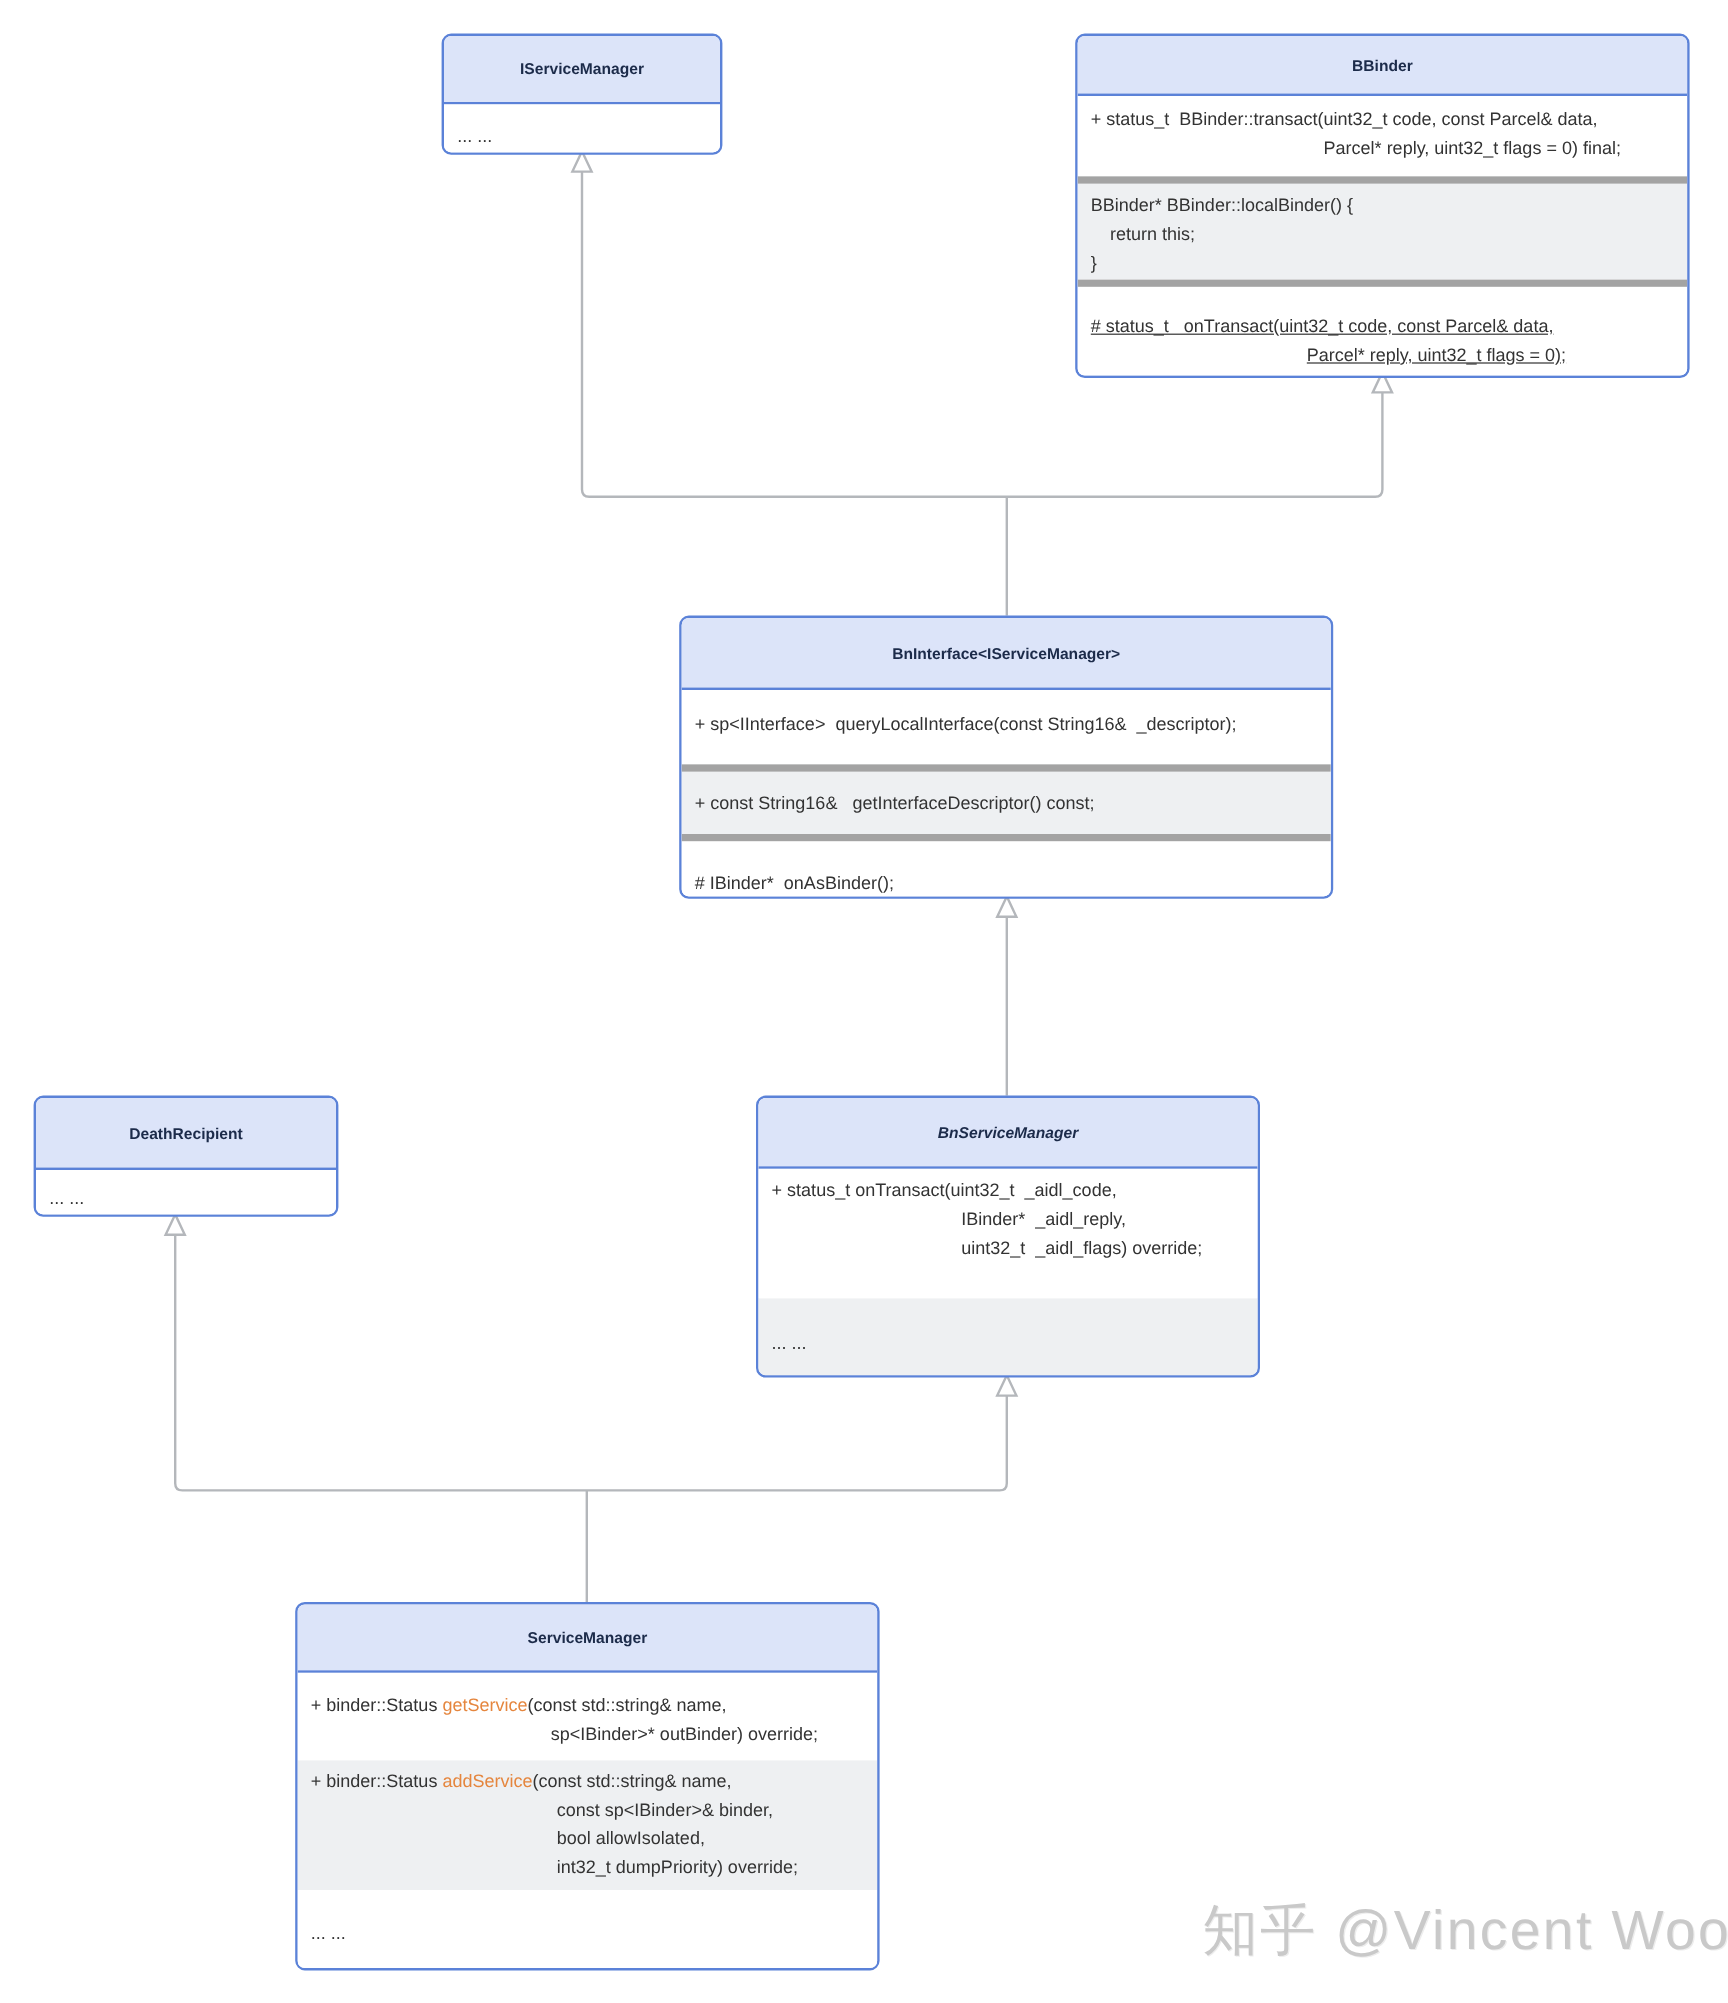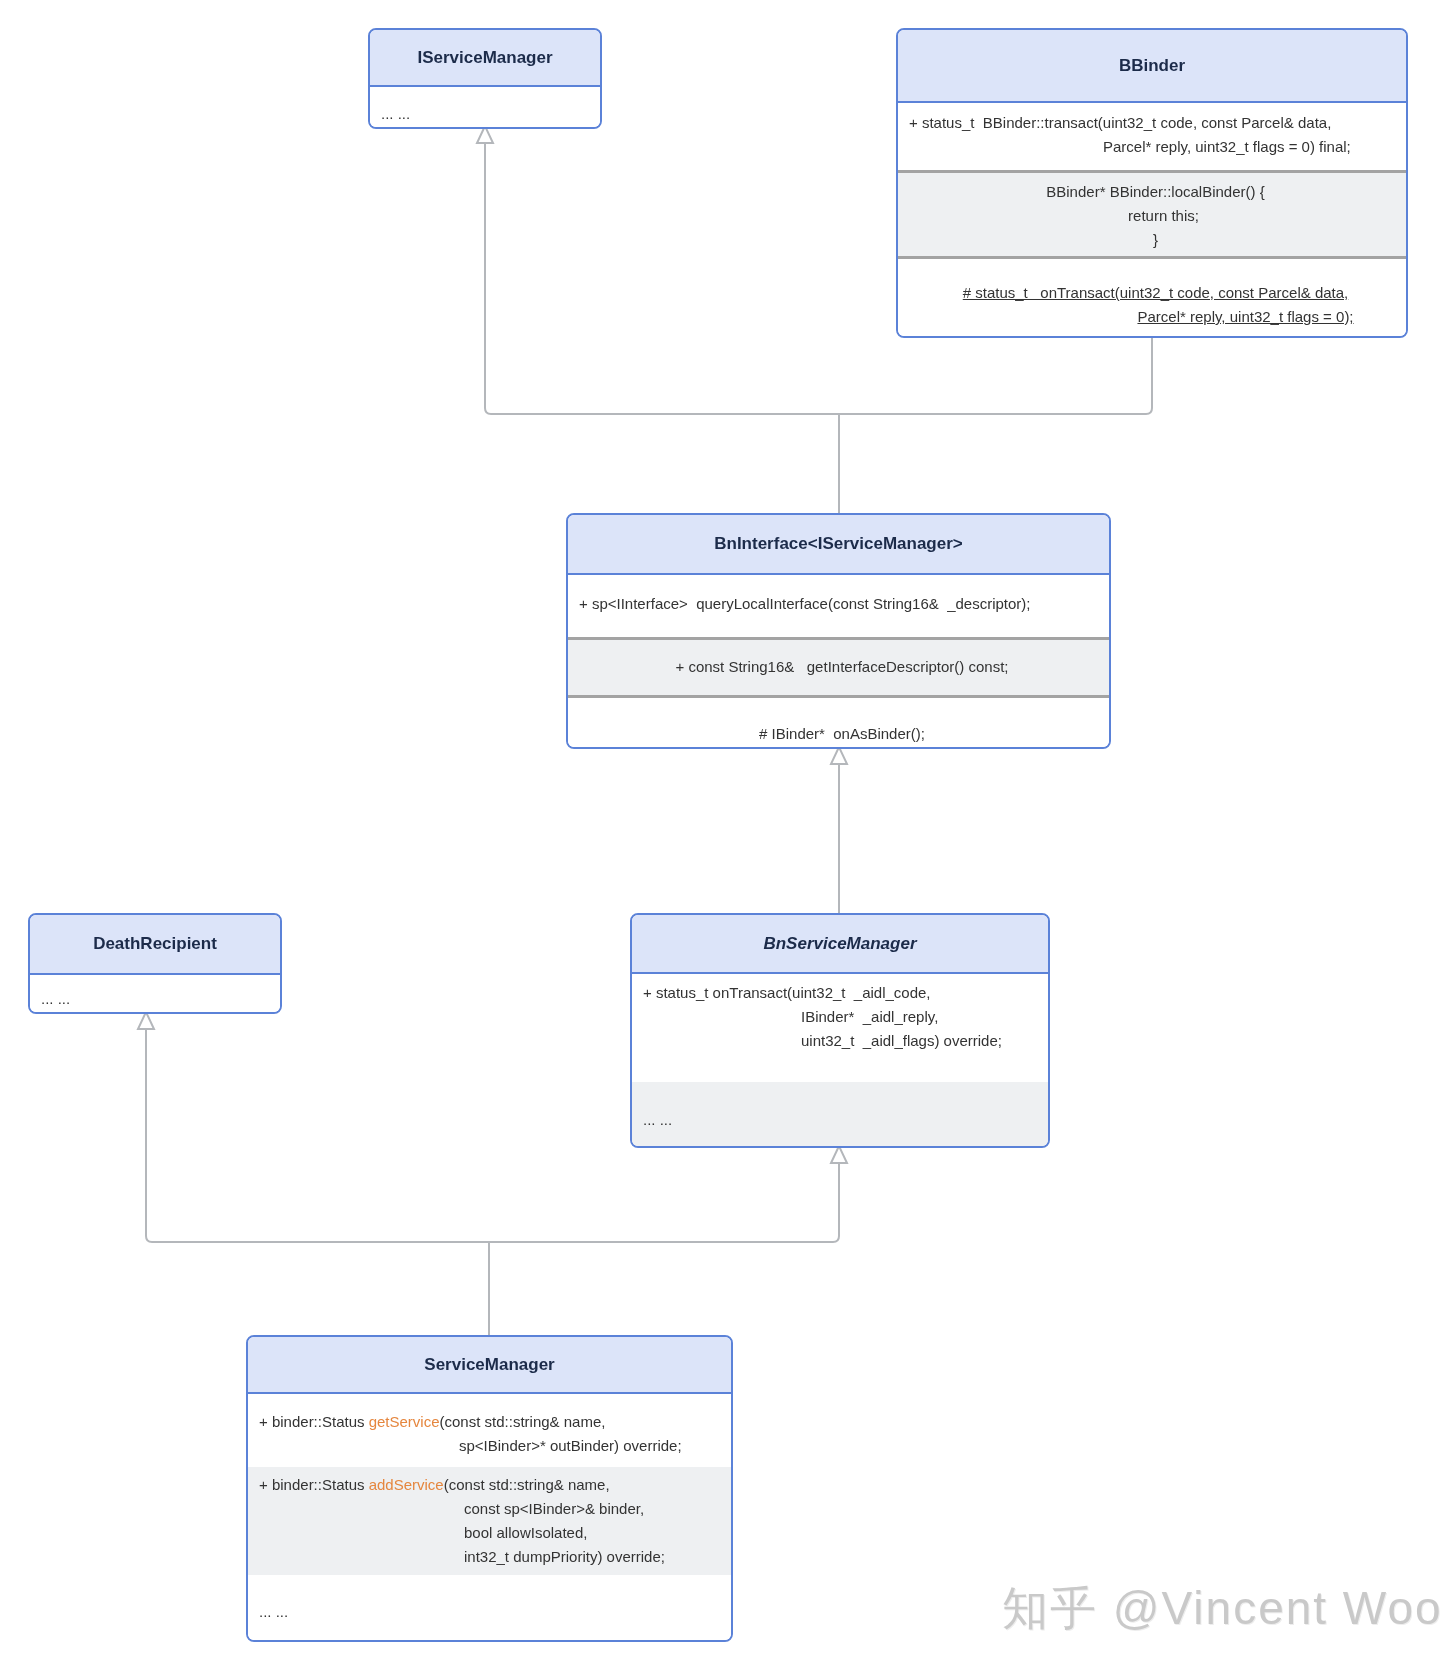--- a/index.html
+++ b/index.html
@@ -15,31 +15,31 @@
     position:absolute;
     border:2px solid #5b82d8;
     border-radius:8px;
     background:#ffffff;
     overflow:hidden;
   }
   .class-header {
     background:#dce4f9;
     border-bottom:2px solid #5b82d8;
     display:flex; align-items:center; justify-content:center;
-    font-weight:bold; font-size:17px; color:#1c2b4a;text-align:right;
+    font-weight:bold; font-size:13px; color:#1c2b4a;text-align:right;
   }
   .class-row {
     position:relative;
     background:#ffffff;
     padding:0 4px 0 11px;
     font-size:15px; color:#333333;
     line-height:24px;
   }
   .class-row.gray { background:#eef0f2; }
-  .class-row.sep { border-top:3px solid #a3a3a3;text-align:center; }
+  .class-row.sep { border-top:6px solid #a3a3a3; }
   .code-line { white-space:pre; }
   .orange { color:#e5863e; }
 
   .watermark {
     position:absolute; left:1002px; top:1578px;
     font-size:46px; letter-spacing:2px;
     color:#c9c9c9; text-shadow:1px 1px 0 #ededed;
     white-space:nowrap;
   }
 </style>
@@ -65,21 +65,21 @@
   </svg>
 
   <div id="boxes">
       <div class="class-box" style="left: 368px; top: 28px; width: 234px;">
         <div class="class-header" style="height: 57px;">IServiceManager</div>
         <div class="class-row" style="height: 40px; padding-top: 15px;">
           <div class="code-line"><span>... ...</span></div>
         </div>
       </div>
       <div class="class-box" style="left: 896px; top: 28px; width: 512px;">
-        <div class="class-header" style="height: 73px;">BBinder</div>
+        <div class="class-header" style="height: 50px;">BBinder</div>
         <div class="class-row" style="height: 67px; padding-top: 8px;">
           <div class="code-line"><span>+ status_t  BBinder::transact(uint32_t code, const Parcel&amp; data,</span></div>
           <div class="code-line" style="padding-left: 194px;"><span>Parcel* reply, uint32_t flags = 0) final;</span></div>
         </div>
         <div class="class-row gray sep" style="height: 86px; padding-top: 7px;">
           <div class="code-line"><span>BBinder* BBinder::localBinder() {</span></div>
           <div class="code-line" style="padding-left: 16px;"><span>return this;</span></div>
           <div class="code-line"><span>}</span></div>
         </div>
         <div class="class-row sep" style="height: 80px; padding-top: 22px; text-decoration: underline;">

